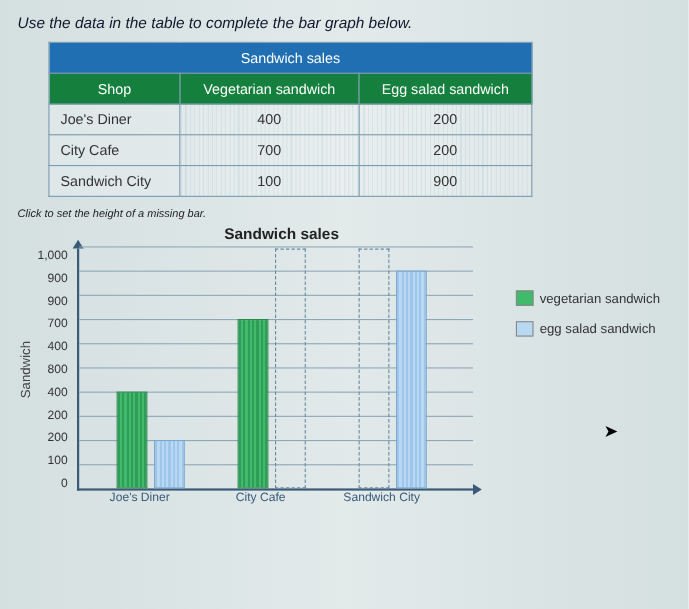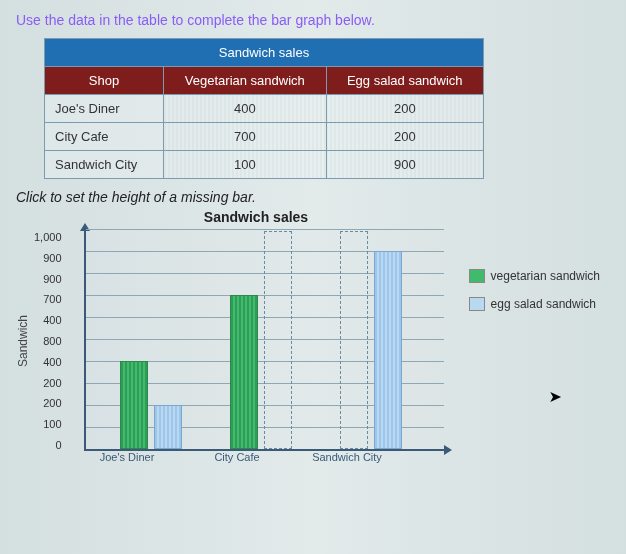--- a/index.html
+++ b/index.html
@@ -7,38 +7,38 @@
     margin: 0;
     padding: 12px 16px;
     width: 626px;
     height: 554px;
     font-family: Arial, sans-serif;
     font-size: 13px;
     background: linear-gradient(90deg, #d4dfe0 0%, #e2eaea 50%, #d4dfe0 100%);
     color: #333;
     overflow: hidden;
   }
-  .instr { font-size: 14px; color: #8b5cf6; margin-bottom: 10px; }
-  .instr2 { font-size: 14px; color: #222; margin: 10px 0 4px; font-style: italic; }
+  .instr { font-size: 14px; color: #0f172a; margin-bottom: 10px; font-style: italic; }
+  .instr2 { font-size: 10px; color: #222; margin: 10px 0 4px; font-style: italic; }
 
   
   .tbl-wrap { margin-left: 28px; }
   table { border-collapse: collapse; width: 440px; background: rgba(255,255,255,0.1); }
   th, td { border: 1px solid #7a9bb0; padding: 6px 10px; text-align: center; }
-  thead th { background: #7f1d1d; color: #fff; font-weight: normal; }
+  thead th { background: #15803d; color: #fff; font-weight: normal; }
   .title-row th { background: #1f6fb2; color:#fff; border:1px solid #7a9bb0; }
   tbody td:first-child { text-align: left; background: rgba(230,238,240,0.4); }
   tbody td { background: repeating-linear-gradient(90deg, rgba(160,190,200,0.25) 0 1px, transparent 1px 4px), rgba(255,255,255,0.15); }
 
   
   .chart-zone { margin-top: 2px; position: relative; }
   .chart-title { text-align:center; font-weight:bold; font-size:14px; color:#222; margin-left: 60px; width: 360px; margin-bottom:6px; }
   .chart-row { display:flex; align-items:center; }
   .ylab { writing-mode: vertical-rl; transform: rotate(180deg); font-size:12px; color:#444; margin-right:4px; }
-  .yticks { display:flex; flex-direction:column; justify-content:space-between; align-items:flex-end; height:220px; font-size:11px; color:#333; padding-right:22px; }
+  .yticks { display:flex; flex-direction:column; justify-content:space-between; align-items:flex-end; height:220px; font-size:11px; color:#333; padding-right:8px; }
   .plot {
     position: relative;
     width: 360px; height: 220px;
     border-left: 2px solid #3a5a78;
     border-bottom: 2px solid #3a5a78;
     background: rgba(220,230,235,0.15);
   }
   .grid { position:absolute; left:0; right:0; height:0; border-top:1px solid #8fa7b5; }
   .y-arrow { position:absolute; left:-6px; top:-8px; width:0;height:0;border-left:5px solid transparent;border-right:5px solid transparent;border-bottom:8px solid #3a5a78; }
   .x-arrow { position:absolute; right:-8px; bottom:-6px; width:0;height:0;border-top:5px solid transparent;border-bottom:5px solid transparent;border-left:8px solid #3a5a78; }

